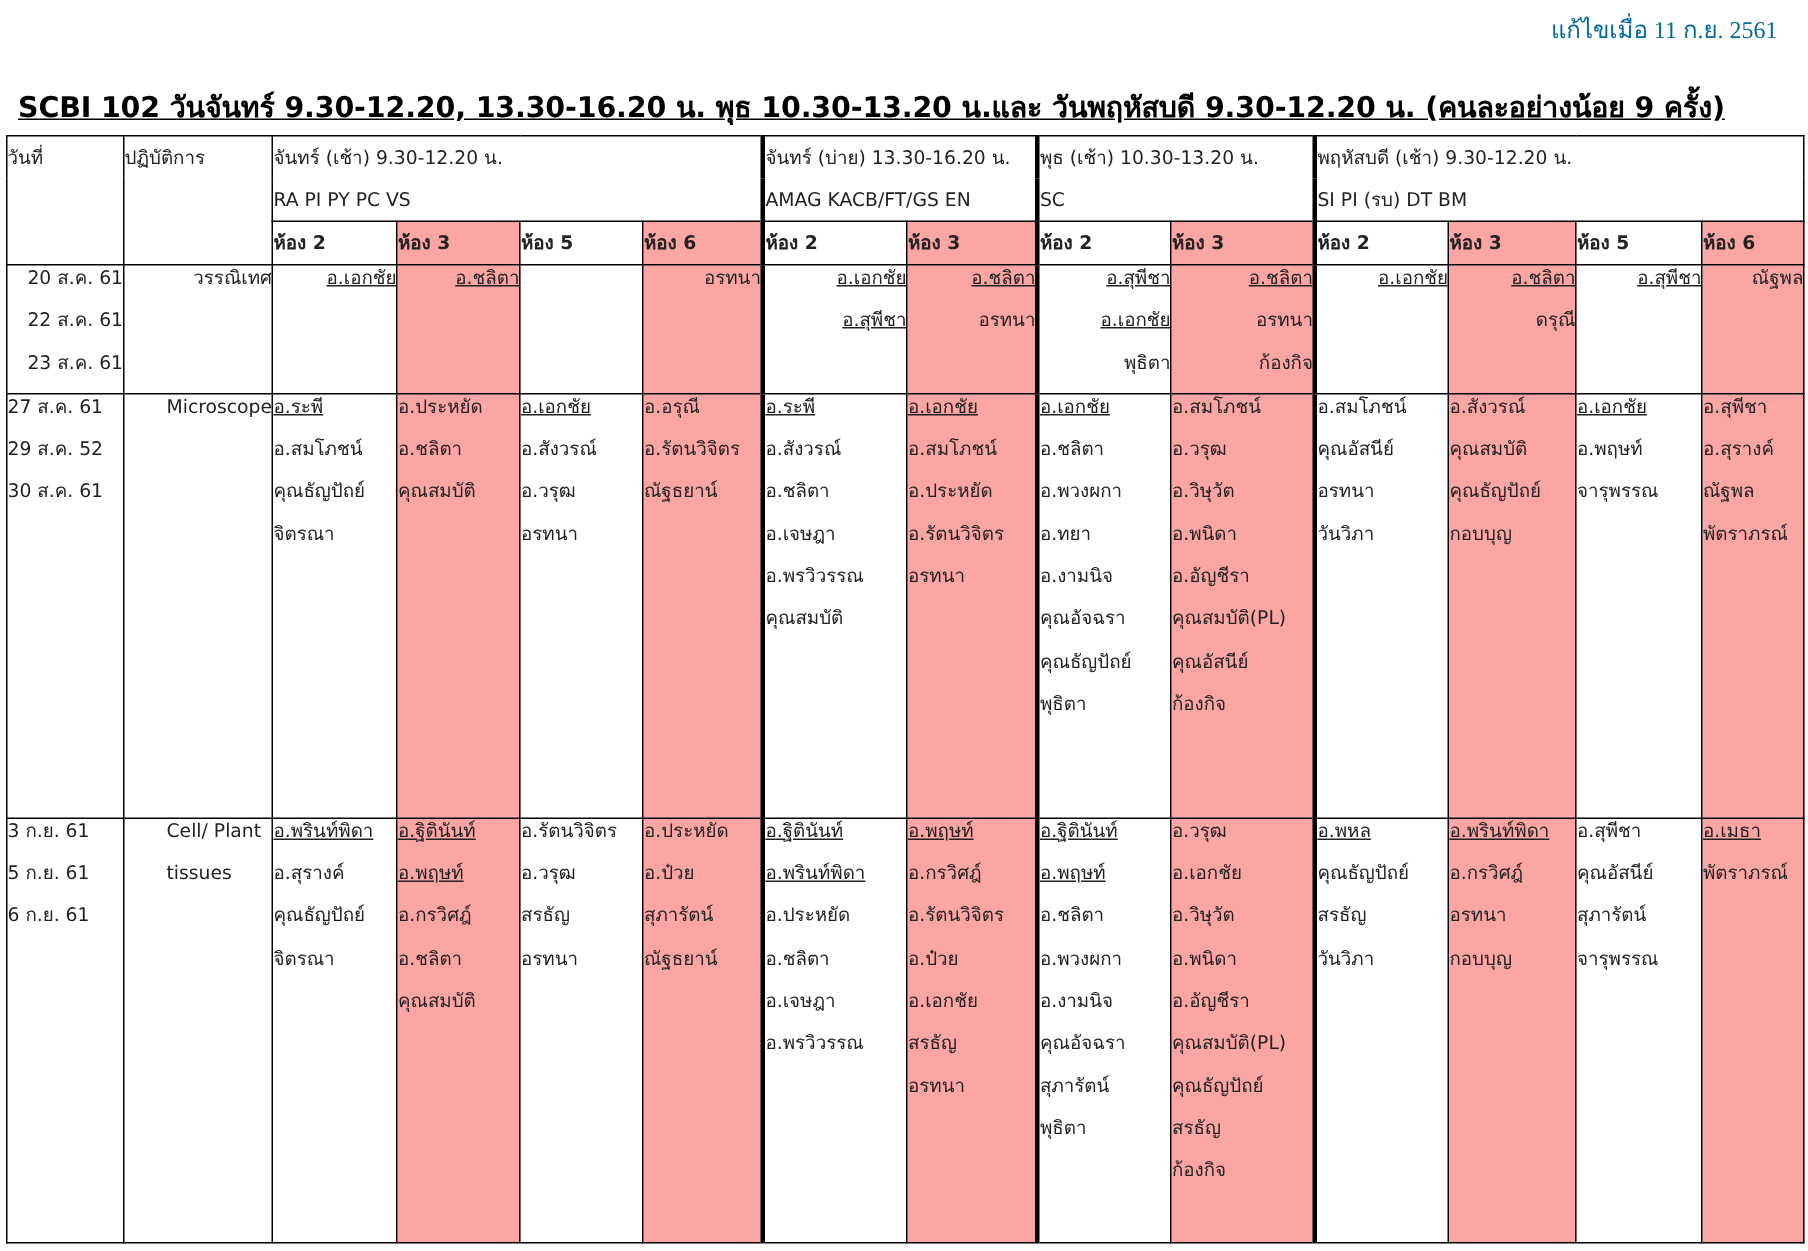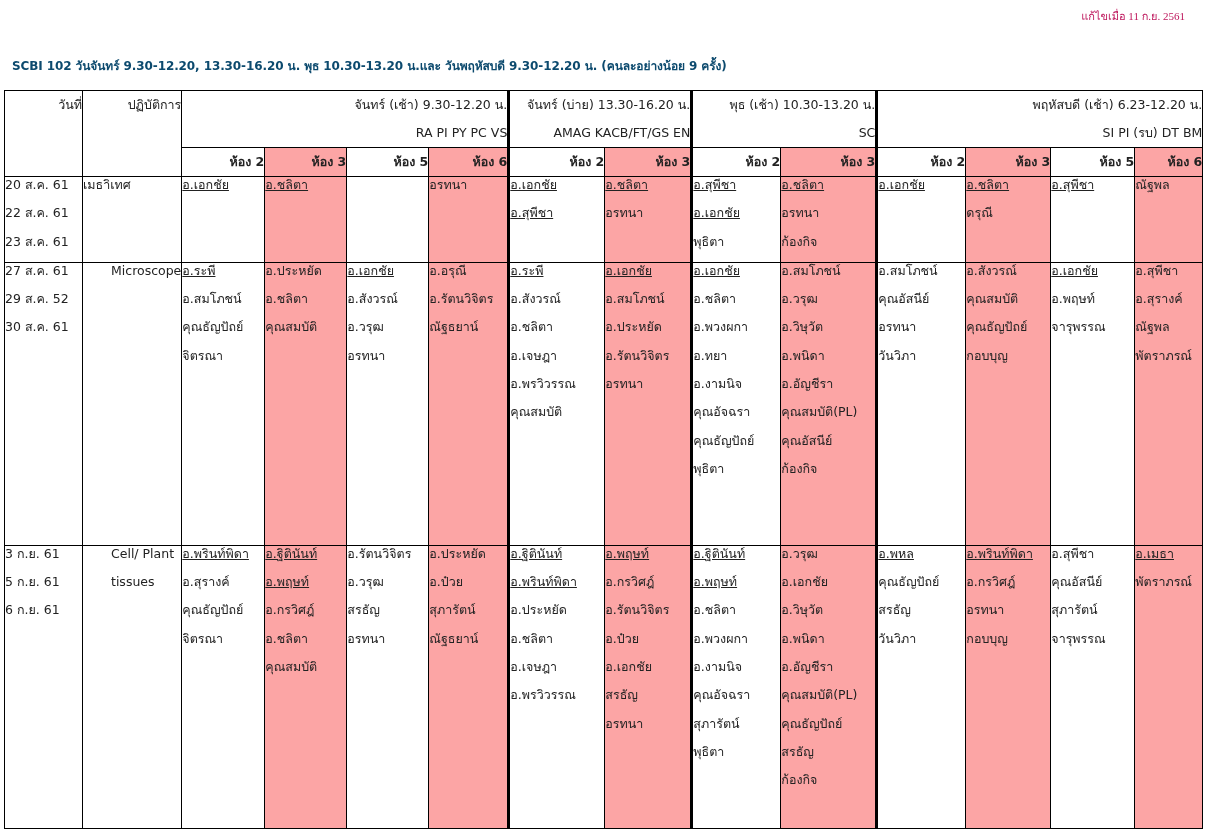--- a/index.html
+++ b/index.html
@@ -1,22 +1,22 @@
 <!DOCTYPE html>
 <html><head>
 <meta charset="utf-8">
 <style>
   html, body { margin:0; padding:0; background:#ffffff; }
   body { width:1205px; height:834px; position:relative; overflow:hidden;
          font-family:"DejaVu Sans", "Liberation Sans", sans-serif; color:#222; }
-  .revised { position:absolute; top:7px; right:20px; font-family:"Liberation Serif","DejaVu Serif",serif; font-size:11px; color:#be185d; }
-  .title { position:absolute; top:56px; left:12px; font-size:12px; font-weight:bold; color:#0c4a6e; white-space:nowrap; letter-spacing:-0.1px; }
+  .revised { position:absolute; top:7px; right:20px; font-family:"Liberation Serif","DejaVu Serif",serif; font-size:16px; color:#0369a1; }
+  .title { position:absolute; top:56px; left:12px; font-size:19px; font-weight:bold; color:#000000; white-space:nowrap; letter-spacing:-0.1px;text-decoration:underline; }
   table.sched { position:absolute; left:4px; top:90px; border-collapse:collapse; table-layout:fixed; }
   table.sched td, table.sched th { border:1px solid #000; padding:0; vertical-align:top; font-size:12.5px; font-weight:normal; }
-  table.sched th { text-align:right; font-weight:bold; line-height:28px;margin-left:28px; }
+  table.sched th { text-align:left; font-weight:bold; line-height:28px;margin-left:28px; }
   .thick-l { border-left:3px solid #000 !important; }
   .shade { background:#fca5a5; }
   .hdr2 th { line-height:28px; }
   .cell { padding:6px 6px 0 6px; }
   .line { height:28.3px; line-height:16px; white-space:nowrap; overflow:hidden; }
   .u { text-decoration:underline; }
   .date { padding:6px 4px 0 10px; }
   .lab { font-weight:bold; padding:6px 6px 0 6px; }
   .lab.plain { font-weight:normal;padding-left:28px; }
   .colhead { font-weight:normal !important; }
@@ -44,21 +44,21 @@
       <col style="width:84px">
       <col style="width:68px">
   </colgroup>
   <thead>
     <tr style="height:28px">
       <th rowspan="3" class="colhead" style="font-weight:normal">วันที่</th>
       <th rowspan="3" class="colhead" style="font-weight:normal">ปฏิบัติการ</th>
       <th colspan="4" class="colhead" style="border-bottom:none;font-weight:normal">จันทร์ (เช้า) 9.30-12.20 น.</th>
       <th colspan="2" class="colhead thick-l" style="border-bottom:none;font-weight:normal">จันทร์ (บ่าย) 13.30-16.20 น.</th>
       <th colspan="2" class="colhead thick-l" style="border-bottom:none;font-weight:normal">พุธ (เช้า) 10.30-13.20 น.</th>
-      <th colspan="4" class="colhead thick-l" style="border-bottom:none;font-weight:normal">พฤหัสบดี (เช้า) 6.23-12.20 น.</th>
+      <th colspan="4" class="colhead thick-l" style="border-bottom:none;font-weight:normal">พฤหัสบดี (เช้า) 9.30-12.20 น.</th>
     </tr>
     <tr style="height:28px">
       <th colspan="4" class="colhead" style="border-top:none;font-weight:normal">RA PI PY PC VS</th>
       <th colspan="2" class="colhead thick-l" style="border-top:none;font-weight:normal">AMAG KACB/FT/GS EN</th>
       <th colspan="2" class="colhead thick-l" style="border-top:none;font-weight:normal">SC</th>
       <th colspan="4" class="colhead thick-l" style="border-top:none;font-weight:normal">SI PI (รบ) DT BM</th>
     </tr>
     <tr style="height:28px" class="hdr2">
       <th>ห้อง 2</th>
       <th class="shade">ห้อง 3</th>
@@ -68,28 +68,28 @@
       <th class="shade">ห้อง 3</th>
       <th class="thick-l">ห้อง 2</th>
       <th class="shade">ห้อง 3</th>
       <th class="thick-l">ห้อง 2</th>
       <th class="shade">ห้อง 3</th>
       <th>ห้อง 5</th>
       <th class="shade">ห้อง 6</th>
     </tr>
   </thead>
   <tbody id="sched-body">
-      <tr style="height: 83px;">
+      <tr style="height: 83px; text-align: right;">
         <td class="date">
           <div class="line">20 ส.ค. 61</div>
           <div class="line">22 ส.ค. 61</div>
           <div class="line">23 ส.ค. 61</div>
         </td>
         <td class="lab">
-          <div class="line">เมธาิเทศ</div>
+          <div class="line">วรรณิเทศ</div>
         </td>
         <td class="cell">
           <div class="line u">อ.เอกชัย</div>
         </td>
         <td class="cell shade">
           <div class="line u">อ.ชลิตา</div>
         </td>
         <td class="cell"></td>
         <td class="cell shade">
           <div class="line">อรทนา</div>

